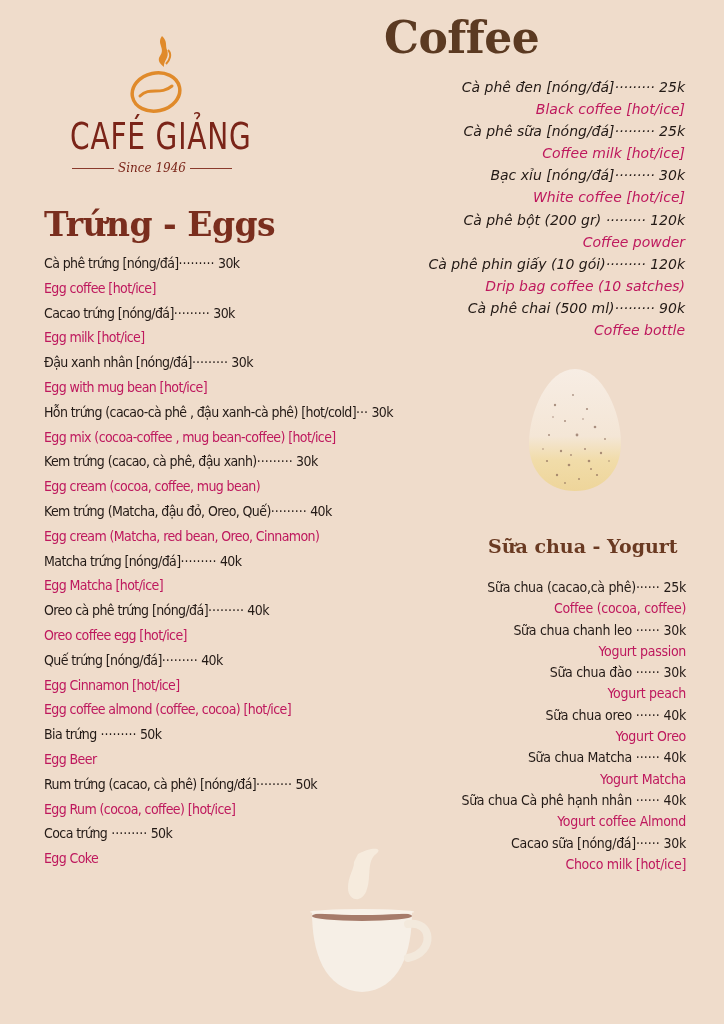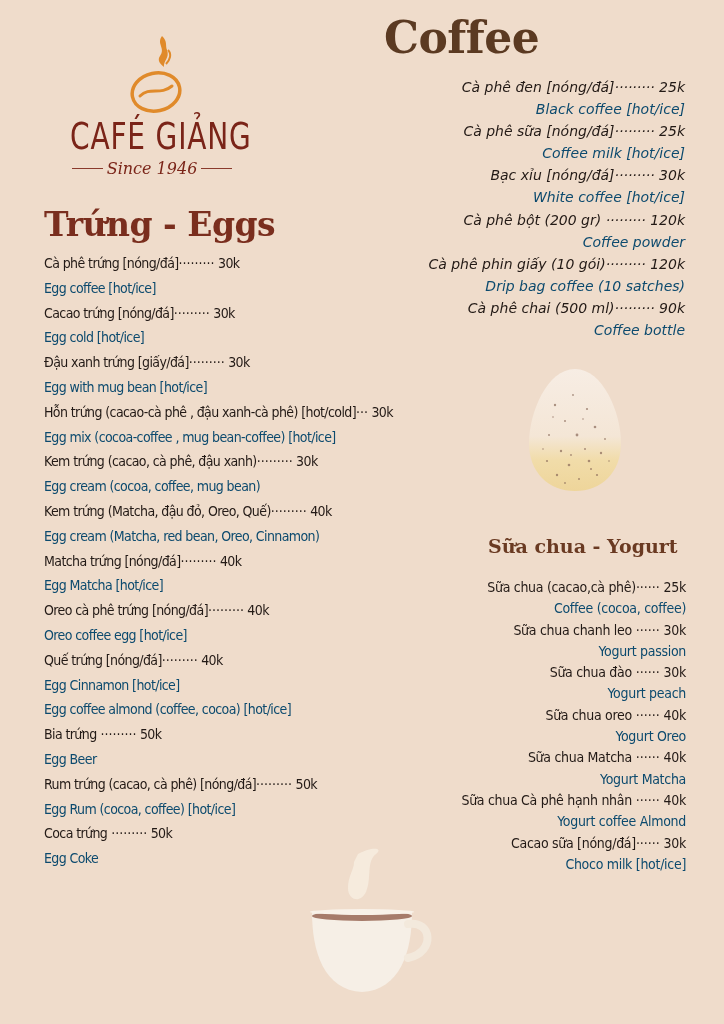--- a/index.html
+++ b/index.html
@@ -21,21 +21,21 @@
       font-size: 38px; letter-spacing: 1px; color: #7a2418; font-weight: normal;
       transform: scaleX(0.82); transform-origin: left top;
       white-space: nowrap;
     }
     .logo-since-wrap {
       position: absolute; left: 10px; top: 138px; width: 160px; height: 20px;
       display: flex; align-items: center; gap: 4px;
     }
     .logo-line { flex: 1; height: 1px; background: #8a3a2c; }
     .logo-since {
-      font-family: "DejaVu Serif", serif; font-style: italic; font-size: 16px;
+      font-family: "DejaVu Serif", serif; font-style: italic; font-size: 12px;
       color: #7a2418; white-space: nowrap;
     }
 
     
     .h-coffee {
       position: absolute; left: 384px; top: 12px;
       font-family: "DejaVu Serif", serif; font-weight: bold;
       font-size: 44px; color: #5b3a22; letter-spacing: -0.5px;
     }
     .h-eggs {
@@ -66,21 +66,21 @@
     }
     .list-right-yogurt {
       position: absolute; right: 38px; top: 577px; width: 300px; text-align: right;
       font-family: "DejaVu Sans Condensed", "DejaVu Sans", sans-serif;
     }
     .list-right-yogurt .row {
       height: 21.3px; line-height: 21.3px; font-size: 14px; white-space: nowrap;
       letter-spacing: -0.3px;
     }
     .vn { color: #231a16; }
-    .en { color: #0c4a6e; }
+    .en { color: #be185d; }
     .dots { letter-spacing: 0; }
 
     
     .egg { position: absolute; left: 525px; top: 365px; width: 100px; height: 130px; }
     .cup { position: absolute; left: 300px; top: 840px; width: 140px; height: 180px; }
   </style>
 </head>
 <body>
 
 <div class="page">
@@ -114,22 +114,22 @@
     <div class="row en">Drip bag coffee (10 satches)</div>
     <div class="row vn"><span>Cà phê chai (500 ml)</span><span class="dots">·········</span> <span>90k</span></div>
     <div class="row en">Coffee bottle</div>
   </div>
 
   <h2 class="h-eggs">Trứng - Eggs</h2>
   <div class="list-left">
     <div class="row vn"><span>Cà phê trứng [nóng/đá]</span><span class="dots">·········</span> <span>30k</span></div>
     <div class="row en">Egg coffee [hot/ice]</div>
     <div class="row vn"><span>Cacao trứng [nóng/đá]</span><span class="dots">·········</span> <span>30k</span></div>
-    <div class="row en">Egg cold [hot/ice]</div>
-    <div class="row vn"><span>Đậu xanh trứng [giấy/đá]</span><span class="dots">·········</span> <span>30k</span></div>
+    <div class="row en">Egg milk [hot/ice]</div>
+    <div class="row vn"><span>Đậu xanh nhân [nóng/đá]</span><span class="dots">·········</span> <span>30k</span></div>
     <div class="row en">Egg with mug bean [hot/ice]</div>
     <div class="row vn"><span>Hỗn trứng (cacao-cà phê , đậu xanh-cà phê) [hot/cold]</span><span class="dots">···</span> <span>30k</span></div>
     <div class="row en">Egg mix (cocoa-coffee , mug bean-coffee) [hot/ice]</div>
     <div class="row vn"><span>Kem trứng (cacao, cà phê, đậu xanh)</span><span class="dots">·········</span> <span>30k</span></div>
     <div class="row en">Egg cream (cocoa, coffee, mug bean)</div>
     <div class="row vn"><span>Kem trứng (Matcha, đậu đỏ, Oreo, Quế)</span><span class="dots">·········</span> <span>40k</span></div>
     <div class="row en">Egg cream (Matcha, red bean, Oreo, Cinnamon)</div>
     <div class="row vn"><span>Matcha trứng [nóng/đá]</span><span class="dots">·········</span> <span>40k</span></div>
     <div class="row en">Egg Matcha [hot/ice]</div>
     <div class="row vn"><span>Oreo cà phê trứng [nóng/đá]</span><span class="dots">·········</span> <span>40k</span></div>

